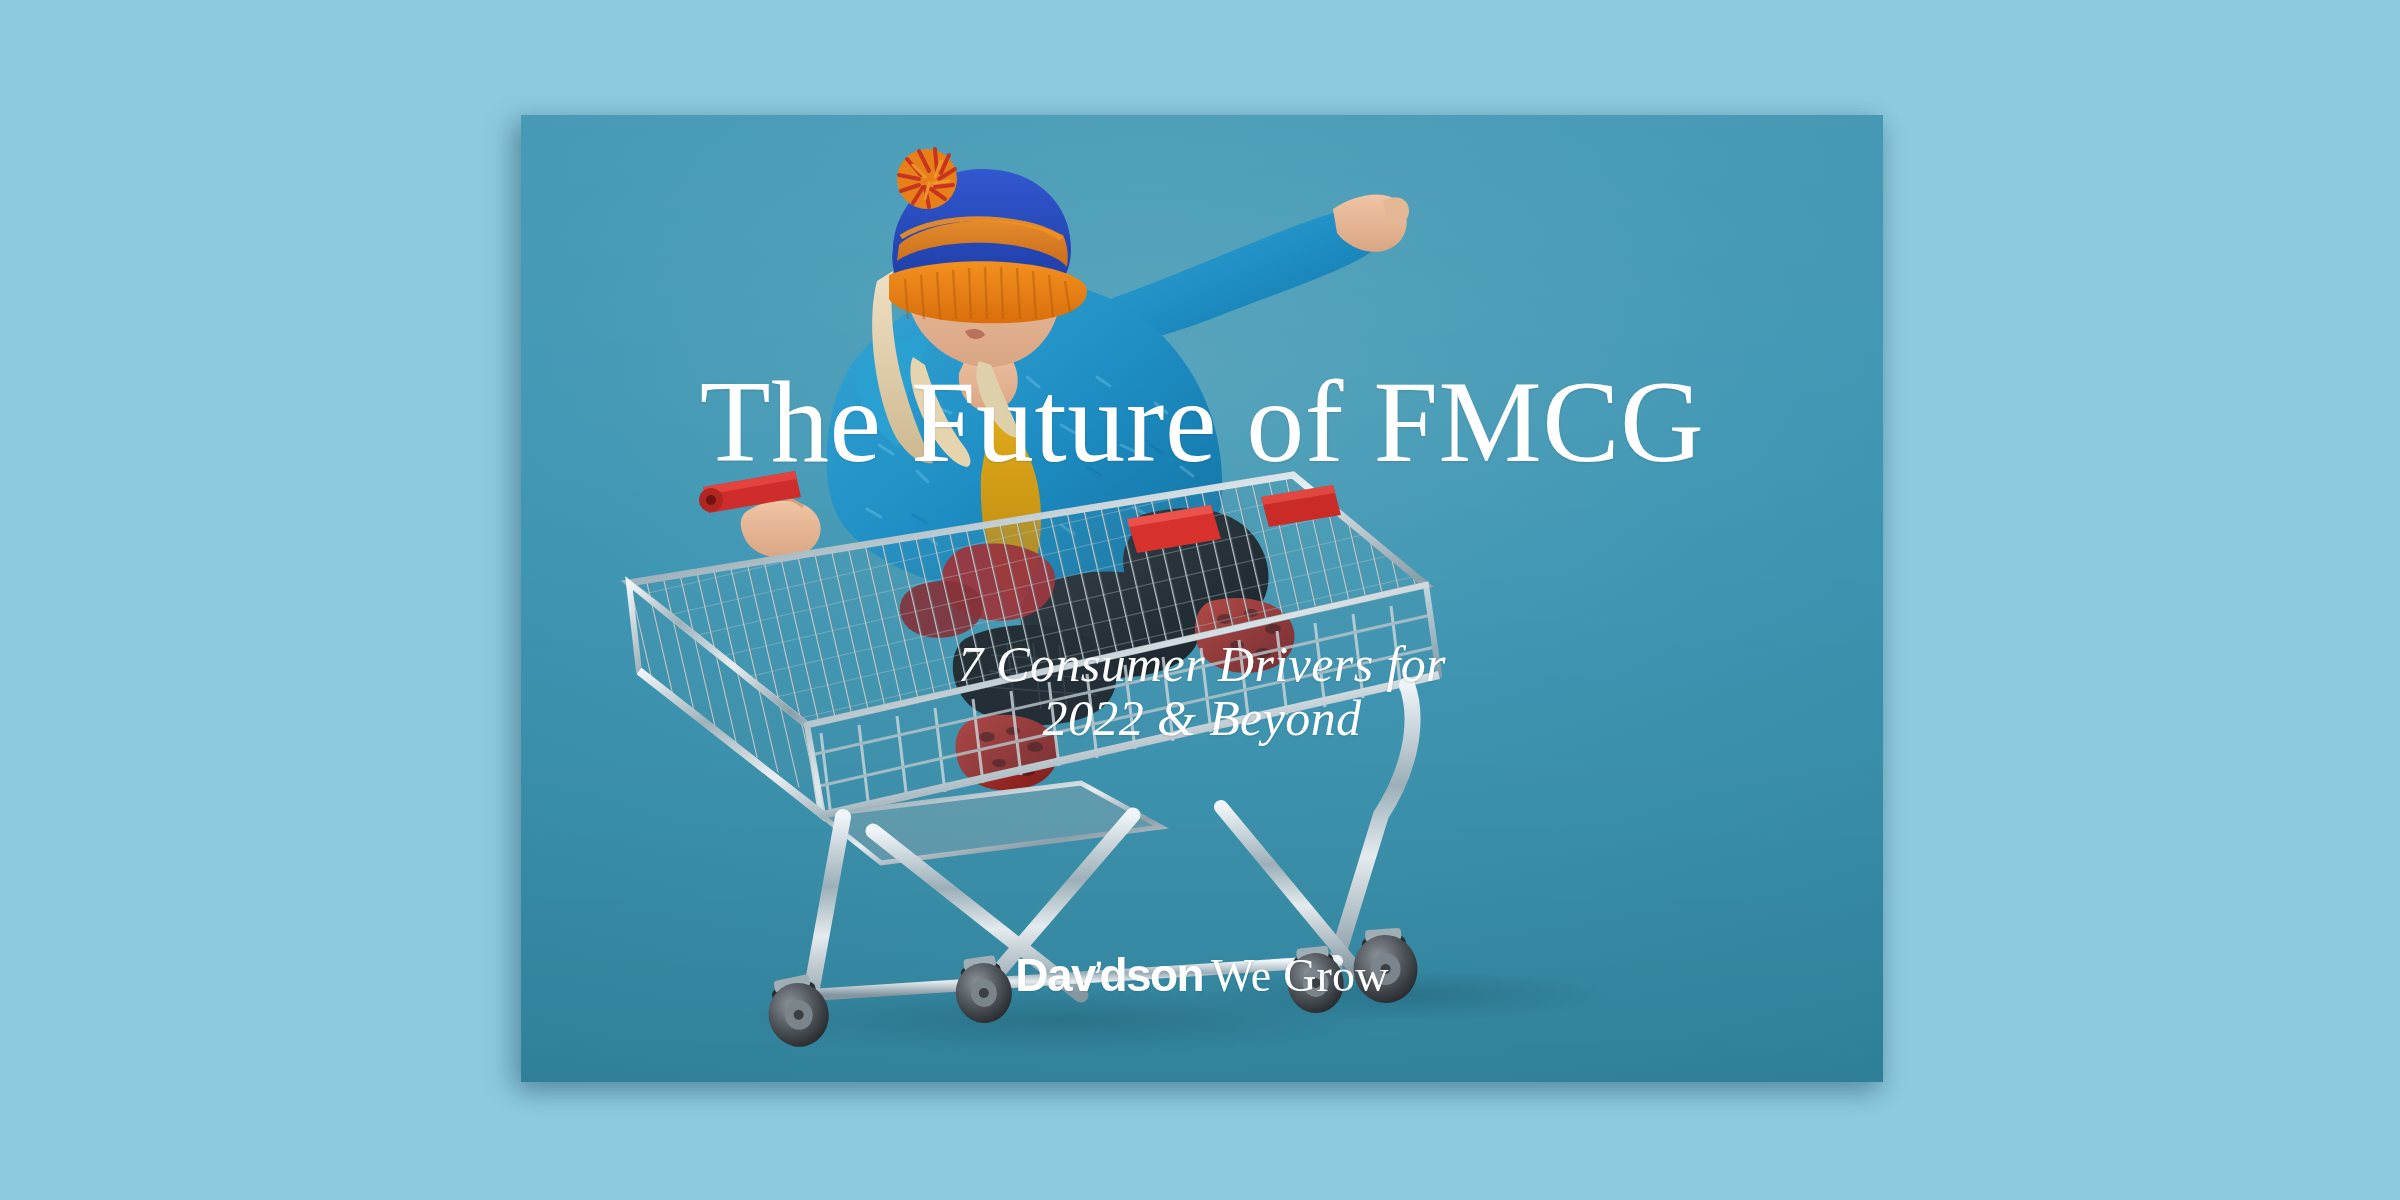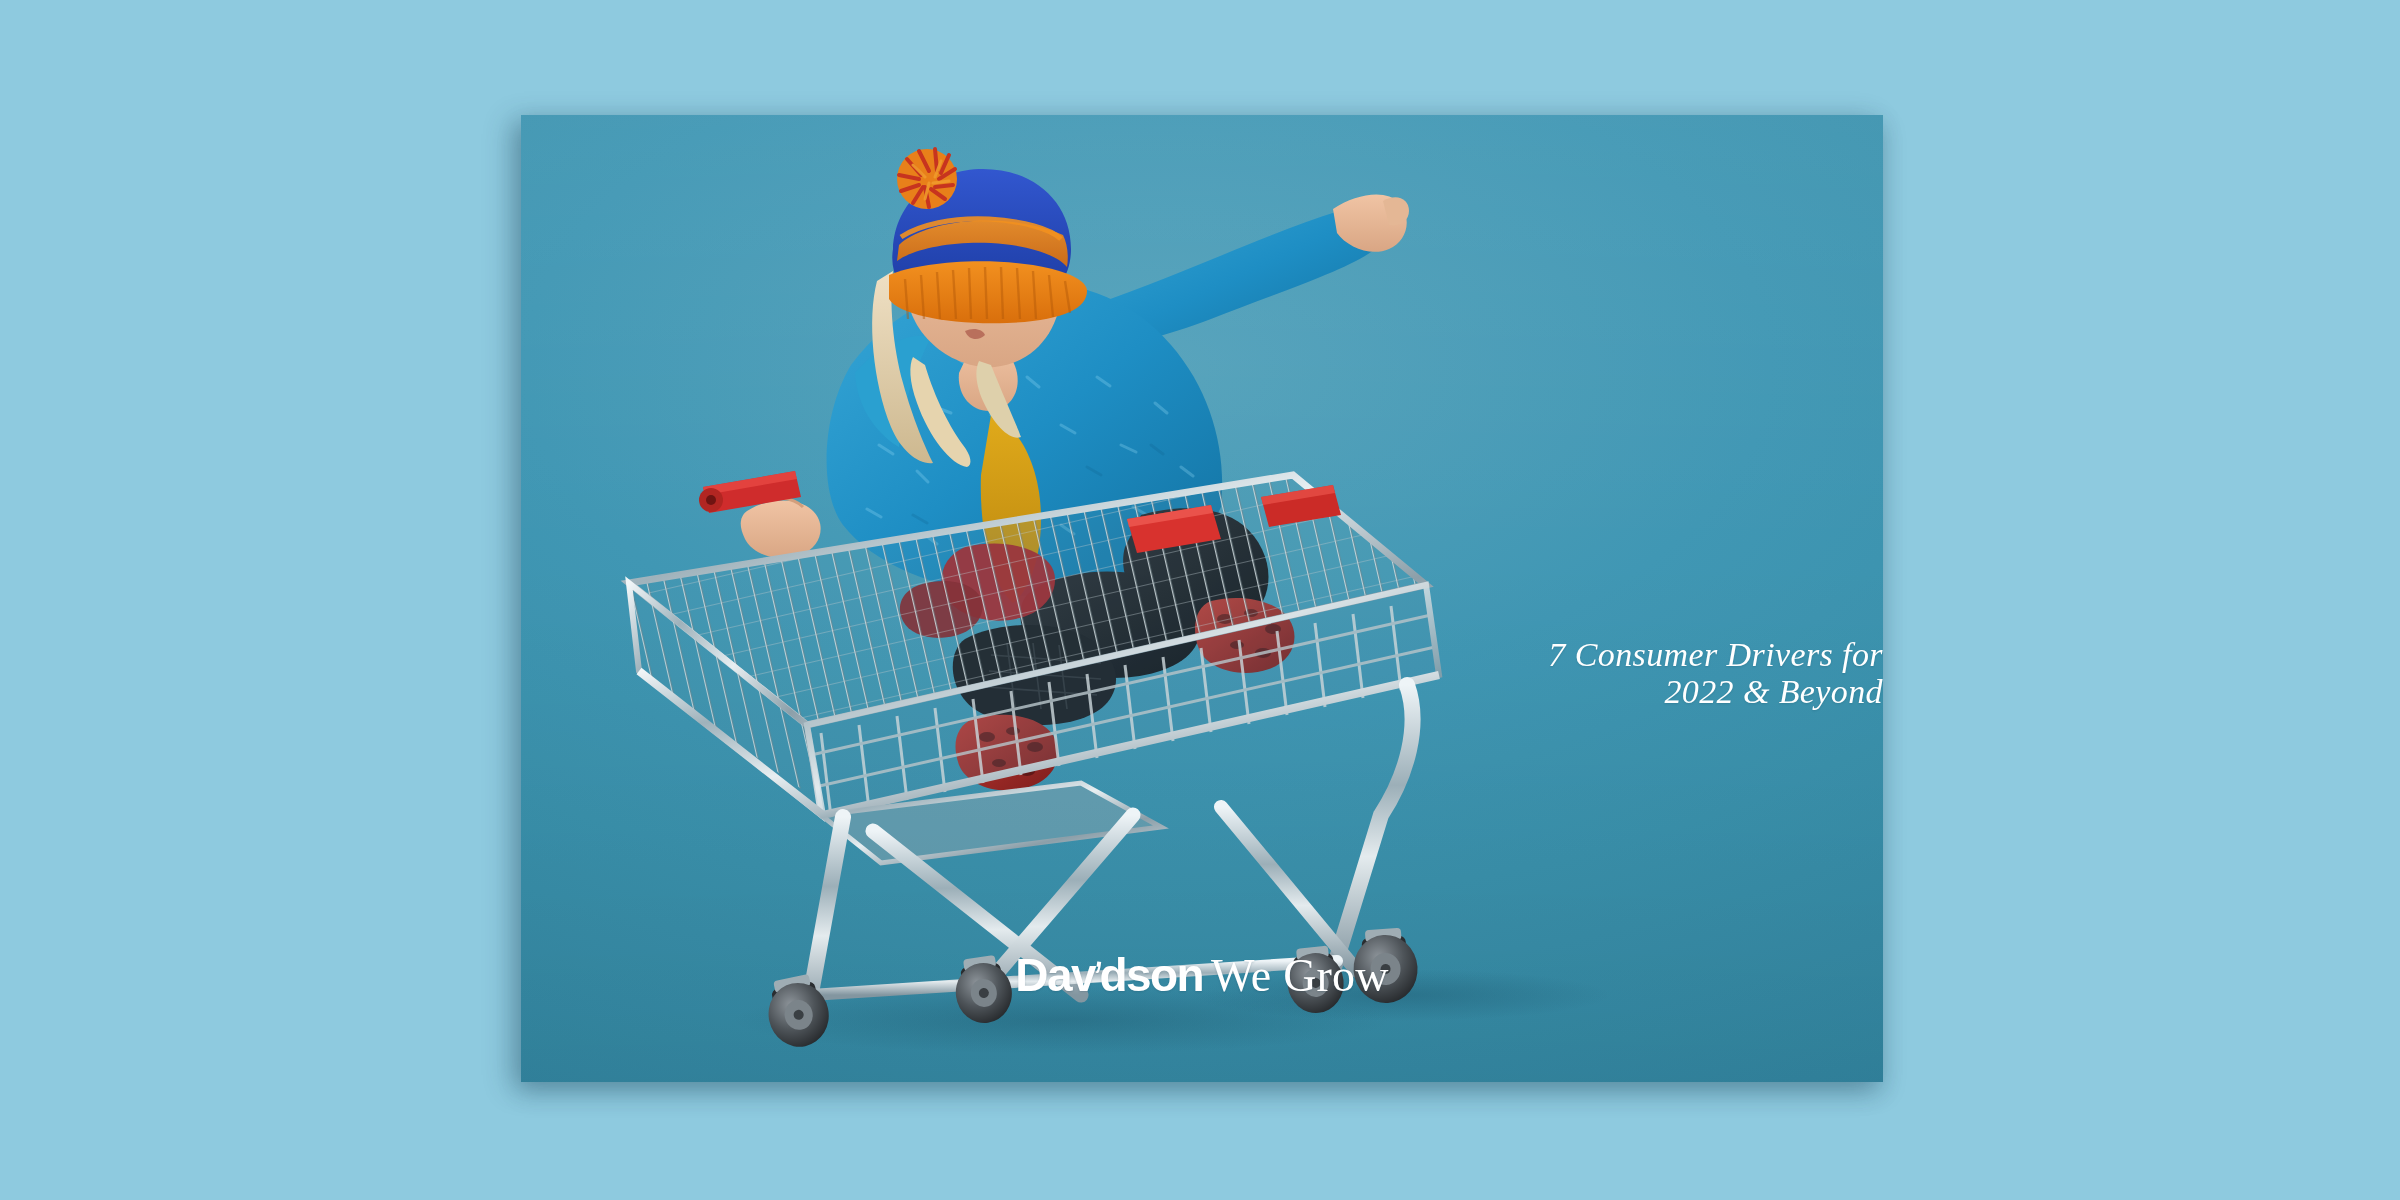--- a/index.html
+++ b/index.html
@@ -103,25 +103,24 @@
     left: 0;
     width: 100%;
     text-align: center;
   }
   .subtitle-line {
     display: block;
     font-family: "Liberation Serif", "DejaVu Serif", serif;
     font-style: italic;
     font-weight: 400;
     color: #ffffff;
-    font-size: 34px;
+    font-size: 50px;
     line-height: 1.08;
     letter-spacing: 0.4px;
     text-shadow: 0 1px 2px rgba(20,60,80,.18);
-    text-align: right;
   }
 
   
   .logo-lockup {
     position: absolute;
     top: 833px;
     left: 0;
     width: 100%;
     text-align: center;
     white-space: nowrap;
@@ -497,20 +496,21 @@
               <ellipse cx="0" cy="8" rx="5" ry="5" fill="#3a3f43"></ellipse>
             </g>
           </g>
         </g>
       </svg>
     </div>
 
     <div class="cover-text">
 
       <div class="title-block">
+        <span class="title-line l1">The Future of FMCG</span>
       </div>
 
       <div class="subtitle-block">
         <span class="subtitle-line">7 Consumer Drivers for</span>
         <span class="subtitle-line">2022 &amp; Beyond</span>
       </div>
 
       <div class="logo-lockup">
         <span class="logo-word"><span>Dav</span><span class="apos">’</span><span>dson</span></span><span class="logo-tag">We Grow</span>
       </div>

